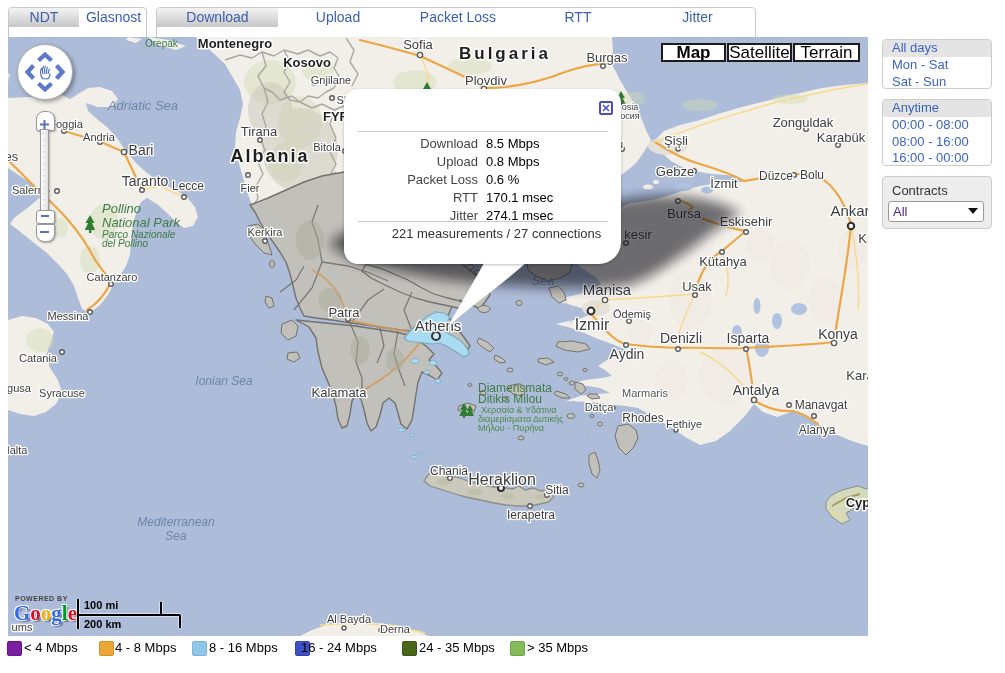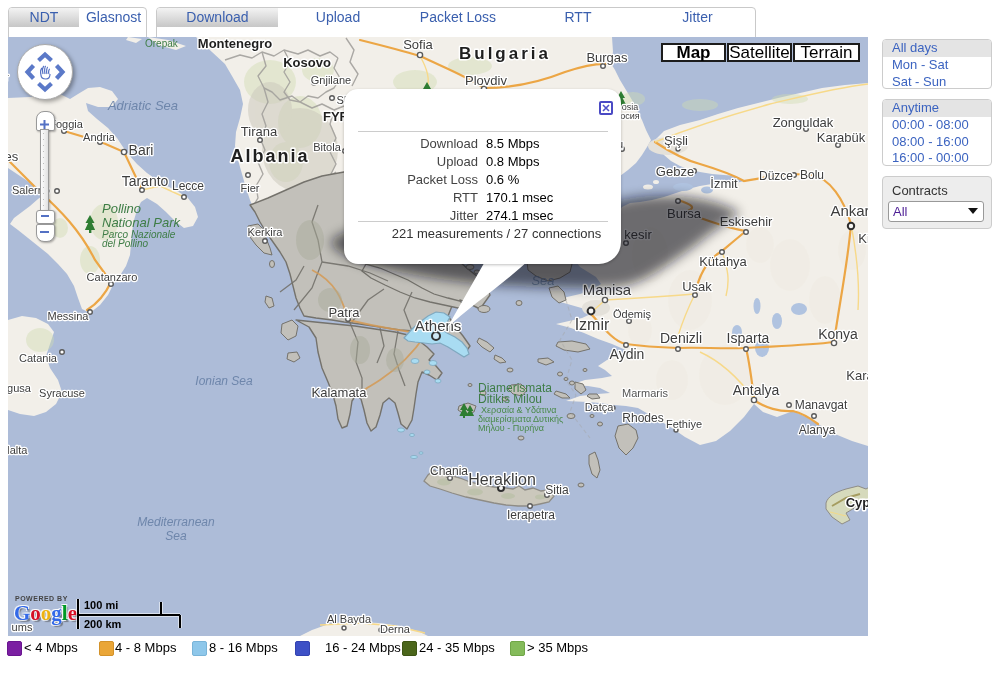--- a/index.html
+++ b/index.html
@@ -501,19 +501,19 @@
  </div>
 </div>
 
 <div class="lsq" style="left:7px;background:#7b1fa2;border:1px solid #6a1590;"></div>
 <div class="leg" style="left:24px;">&lt; 4 Mbps</div>
 <div class="lsq" style="left:99px;background:#eaa637;border:1px solid #d3922a;"></div>
 <div class="leg" style="left:115px;">4 - 8 Mbps</div>
 <div class="lsq" style="left:192px;background:#8ec7ea;border:1px solid #79b4d8;"></div>
 <div class="leg" style="left:209px;">8 - 16 Mbps</div>
 <div class="lsq" style="left:295px;background:#3d50c6;border:1px solid #3343b0;"></div>
-<div class="leg" style="left:301px;margin-left:24px;">16 - 24 Mbps</div>
+<div class="leg" style="left:301px;">16 - 24 Mbps</div>
 <div class="lsq" style="left:402px;background:#4b661b;border:1px solid #3d5514;"></div>
 <div class="leg" style="left:419px;">24 - 35 Mbps</div>
 <div class="lsq" style="left:510px;background:#84bb5a;border:1px solid #70a648;"></div>
 <div class="leg" style="left:527px;">&gt; 35 Mbps</div>
 
 </div>
 
 </body></html>

